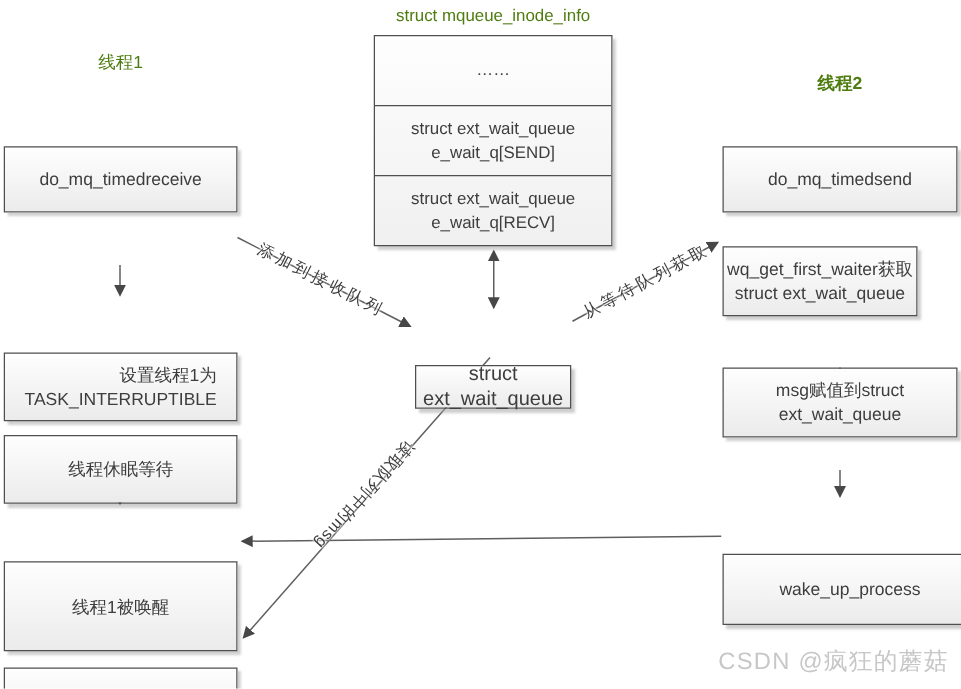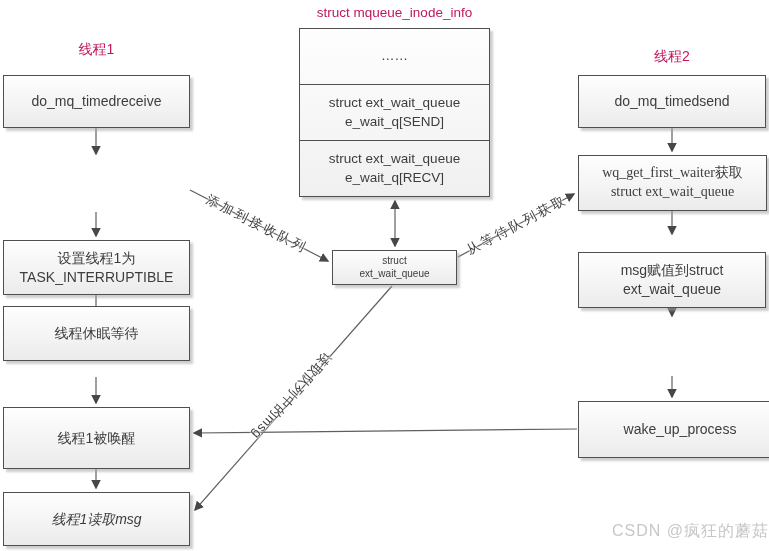--- a/index.html
+++ b/index.html
@@ -1,49 +1,49 @@
 <!DOCTYPE html>
 <html><head>
 <meta charset="utf-8">
 <style>
   html,body{margin:0;padding:0;background:#ffffff;}
   #stage{
     position:relative;width:769px;height:551px;background:#ffffff;overflow:hidden;
     font-family:"Liberation Sans","DejaVu Sans",sans-serif;color:#3d3d3d;
   }
   .col-title{
-    position:absolute;text-align:center;font-size:14px;color:#be185d;
+    position:absolute;text-align:center;font-size:14px;color:#4d7c0f;
   }
   .node{
     position:absolute;display:flex;align-items:center;justify-content:center;
     border:1px solid #4f4f4f;
     background:linear-gradient(180deg,#fefefe 0%,#f4f4f4 55%,#ebebeb 100%);
     box-shadow:3px 3px 2px rgba(165,165,165,.55);
     font-size:14px;text-align:center;white-space:pre-line;line-height:1.35;
-    box-sizing:border-box;z-index:2;
+    box-sizing:border-box;z-index:2;margin-top:42px;
   }
   .struct-box{
     position:absolute;left:299px;top:28px;width:191px;height:169px;
     border:1px solid #4f4f4f;box-shadow:3px 3px 2px rgba(165,165,165,.55);
     display:flex;flex-direction:column;box-sizing:border-box;z-index:2;
     background:linear-gradient(180deg,#fefefe 0%,#f0f0f0 100%);
   }
   .struct-row{
     flex:1;display:flex;align-items:center;justify-content:center;
     font-size:13.5px;text-align:center;white-space:pre-line;line-height:1.4;
   }
   .struct-row + .struct-row{border-top:1px solid #4f4f4f;}
   svg#wires{position:absolute;left:0;top:0;z-index:1;}
   .edge-label{
     position:absolute;font-size:13px;color:#3c3c3c;white-space:nowrap;z-index:3;
     letter-spacing:3px;
     text-shadow:0 0 2px #fff,0 0 2px #fff,0 0 3px #fff;
   }
   .watermark{
-    position:absolute;right:0;bottom:9px;font-size:16px;color:#c7c7c7;
+    position:absolute;right:10px;bottom:9px;font-size:19px;color:#c7c7c7;
     z-index:3;letter-spacing:1px;
   }
 </style>
 </head>
 <body>
 
 <div id="stage">
 
   <svg id="wires" width="769" height="551" viewBox="0 0 769 551">
     <defs>
@@ -71,42 +71,42 @@
       <line x1="458" y1="257" x2="574" y2="194" marker-end="url(#ah)"></line>
 
       <line x1="392" y1="286" x2="195" y2="510" marker-end="url(#ah)"></line>
 
       <line x1="577" y1="429" x2="194" y2="433" marker-end="url(#ah)"></line>
     </g>
   </svg>
 
   <div class="col-title" style="left:3px;top:41px;width:187px;">线程1</div>
   <div class="col-title" style="left:299px;top:5px;width:191px;font-size:13.5px;">struct mqueue_inode_info</div>
-  <div class="col-title" style="left:578px;top:48px;width:188px;">线程2</div>
+  <div class="col-title" style="left:578px;top:58px;width:188px;font-weight:bold;">线程2</div>
 
   <div class="node" style="left:3px;top:75px;width:187px;height:53px;">do_mq_timedreceive</div>
-  <div class="node" style="left:3px;top:240px;width:187px;height:55px;">设置线程1为
+  <div class="node" style="left:3px;top:240px;width:187px;height:55px;text-align:right;">设置线程1为
 TASK_INTERRUPTIBLE</div>
   <div class="node" style="left:3px;top:306px;width:187px;height:55px;">线程休眠等待</div>
-  <div class="node" style="left:3px;top:407px;width:187px;height:62px;">线程1被唤醒</div>
+  <div class="node" style="left:3px;top:407px;width:187px;height:72px;">线程1被唤醒</div>
   <div class="node" style="left:3px;top:492px;width:187px;height:54px;font-style:italic;">线程1读取msg</div>
 
   <div class="struct-box">
     <div class="struct-row">……</div>
     <div class="struct-row">struct ext_wait_queue
 e_wait_q[SEND]</div>
     <div class="struct-row">struct ext_wait_queue
 e_wait_q[RECV]</div>
   </div>
 
-  <div class="node" style="left:332px;top:250px;width:125px;height:35px;font-size:10px;line-height:1.25;">struct
+  <div class="node" style="left:332px;top:250px;width:125px;height:35px;font-size:16px;line-height:1.25;">struct
 ext_wait_queue</div>
 
   <div class="node" style="left:578px;top:75px;width:188px;height:53px;">do_mq_timedsend</div>
-  <div class="node" style="left:578px;top:155px;width:189px;height:56px;font-family:Liberation Serif, serif;">wq_get_first_waiter获取
+  <div class="node" style="left:578px;top:155px;width:156px;height:56px;">wq_get_first_waiter获取
 struct ext_wait_queue</div>
   <div class="node" style="left:578px;top:252px;width:188px;height:56px;">msg赋值到struct
 ext_wait_queue</div>
   <div class="node" style="left:578px;top:401px;width:204px;height:57px;">wake_up_process</div>
 
   <div class="edge-label" style="left:257px;top:224px;transform:translate(-50%,-50%) rotate(27deg);">添加到接收队列</div>
   <div class="edge-label" style="left:517px;top:225px;transform:translate(-50%,-50%) rotate(-28deg);">从等待队列获取</div>
   <div class="edge-label" style="left:291px;top:396px;letter-spacing:1px;transform:translate(-50%,-50%) rotate(132deg);">读取队列中的msg</div>
 
   <div class="watermark">CSDN @疯狂的蘑菇</div>

